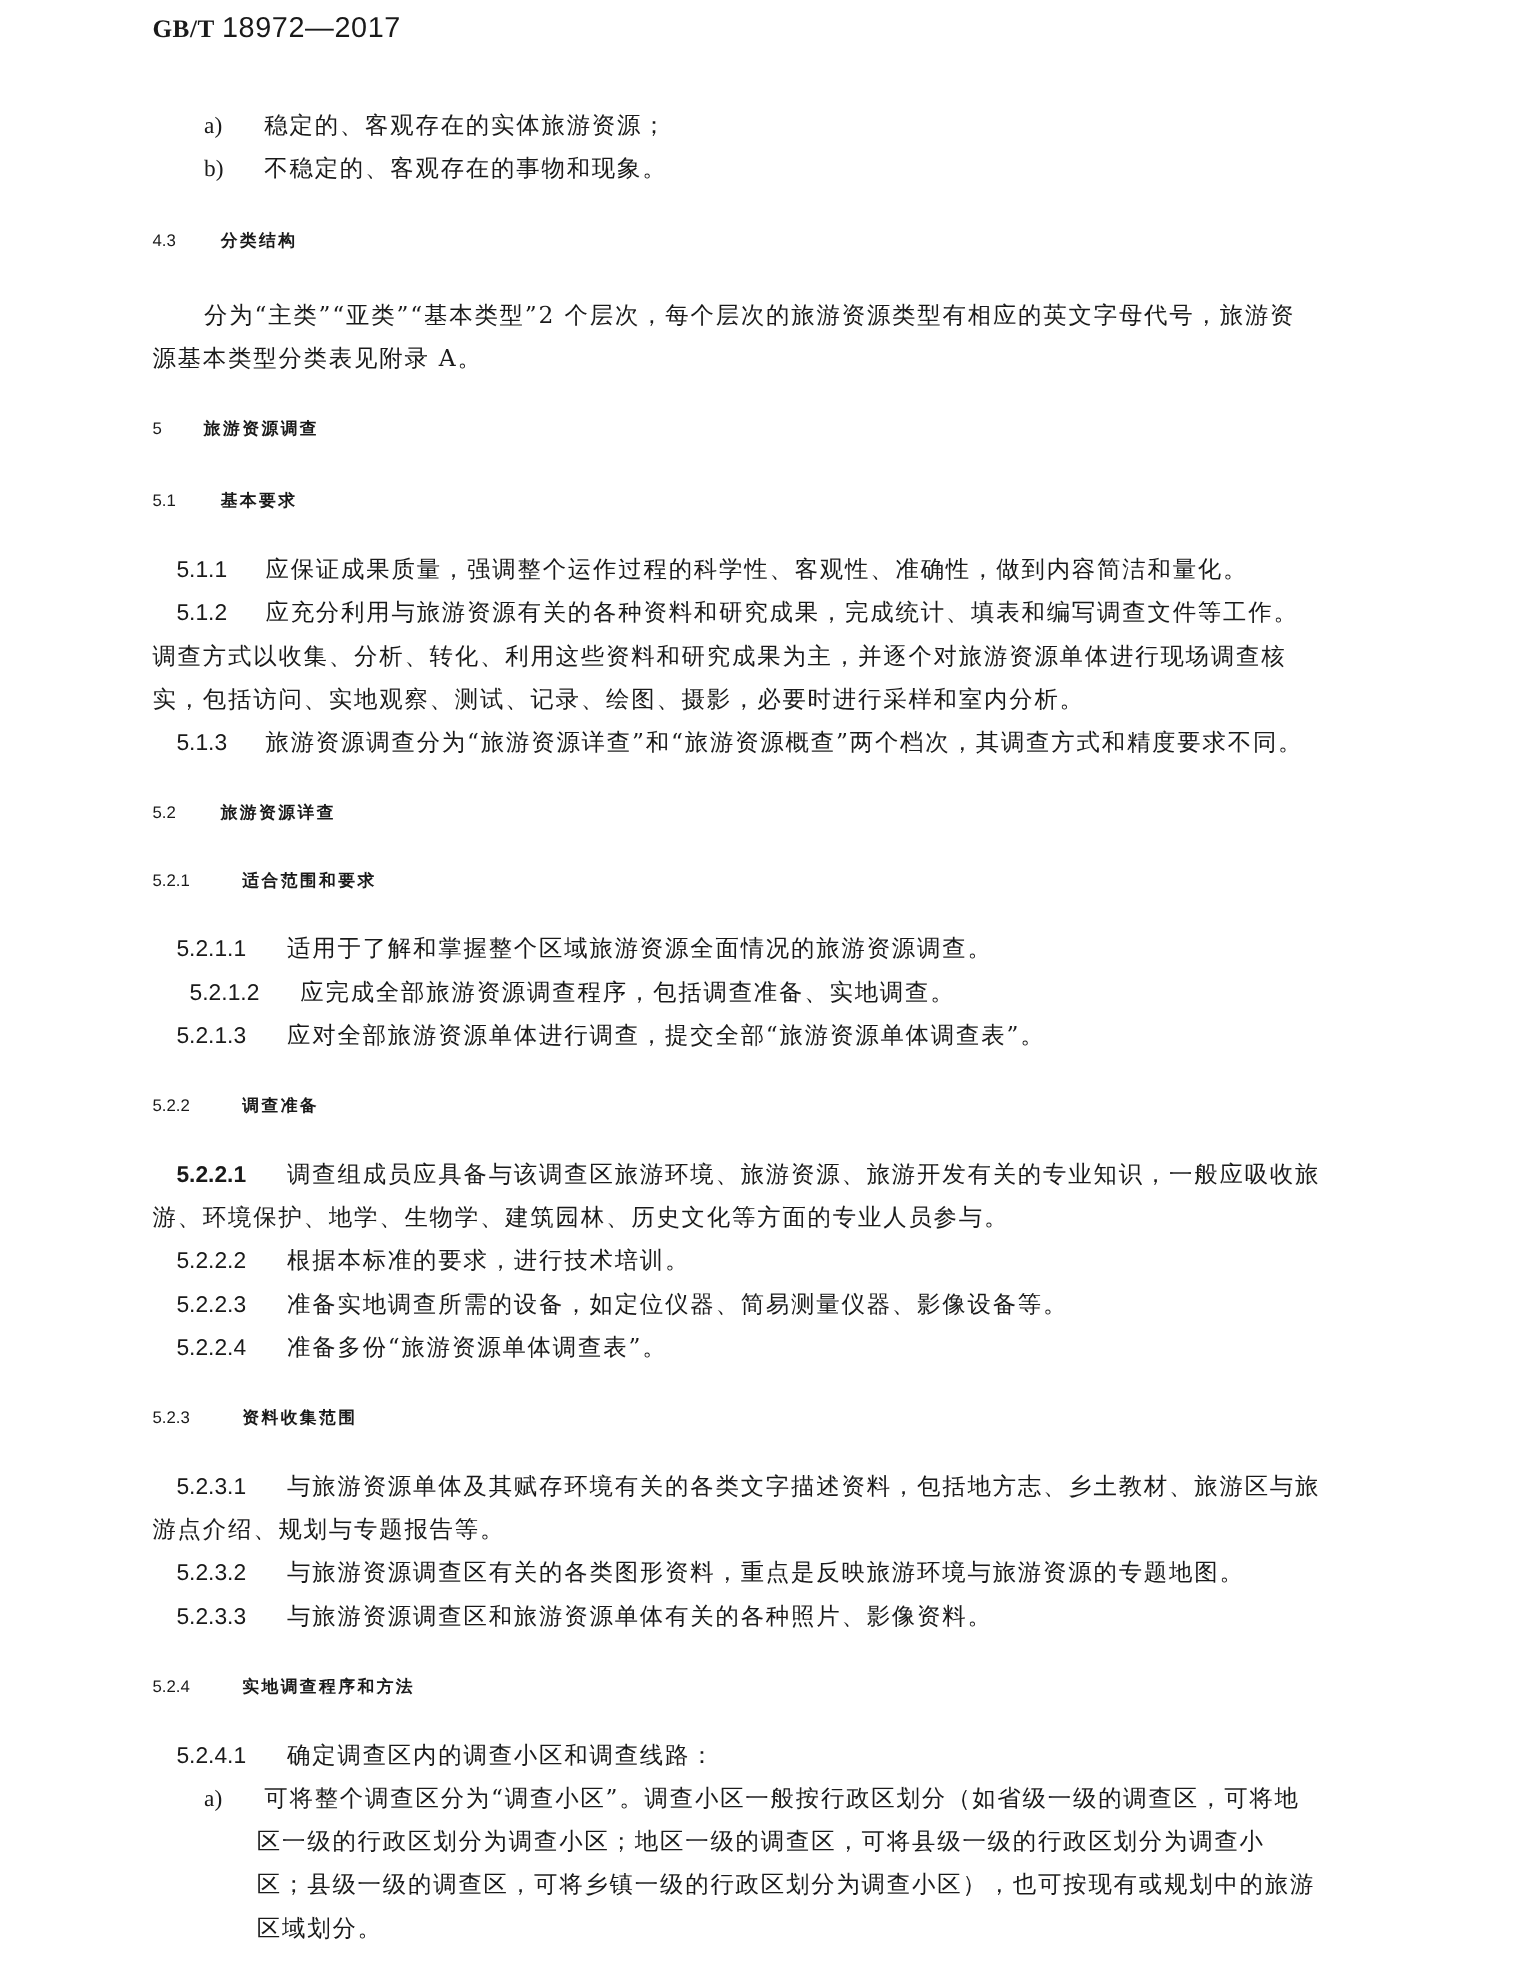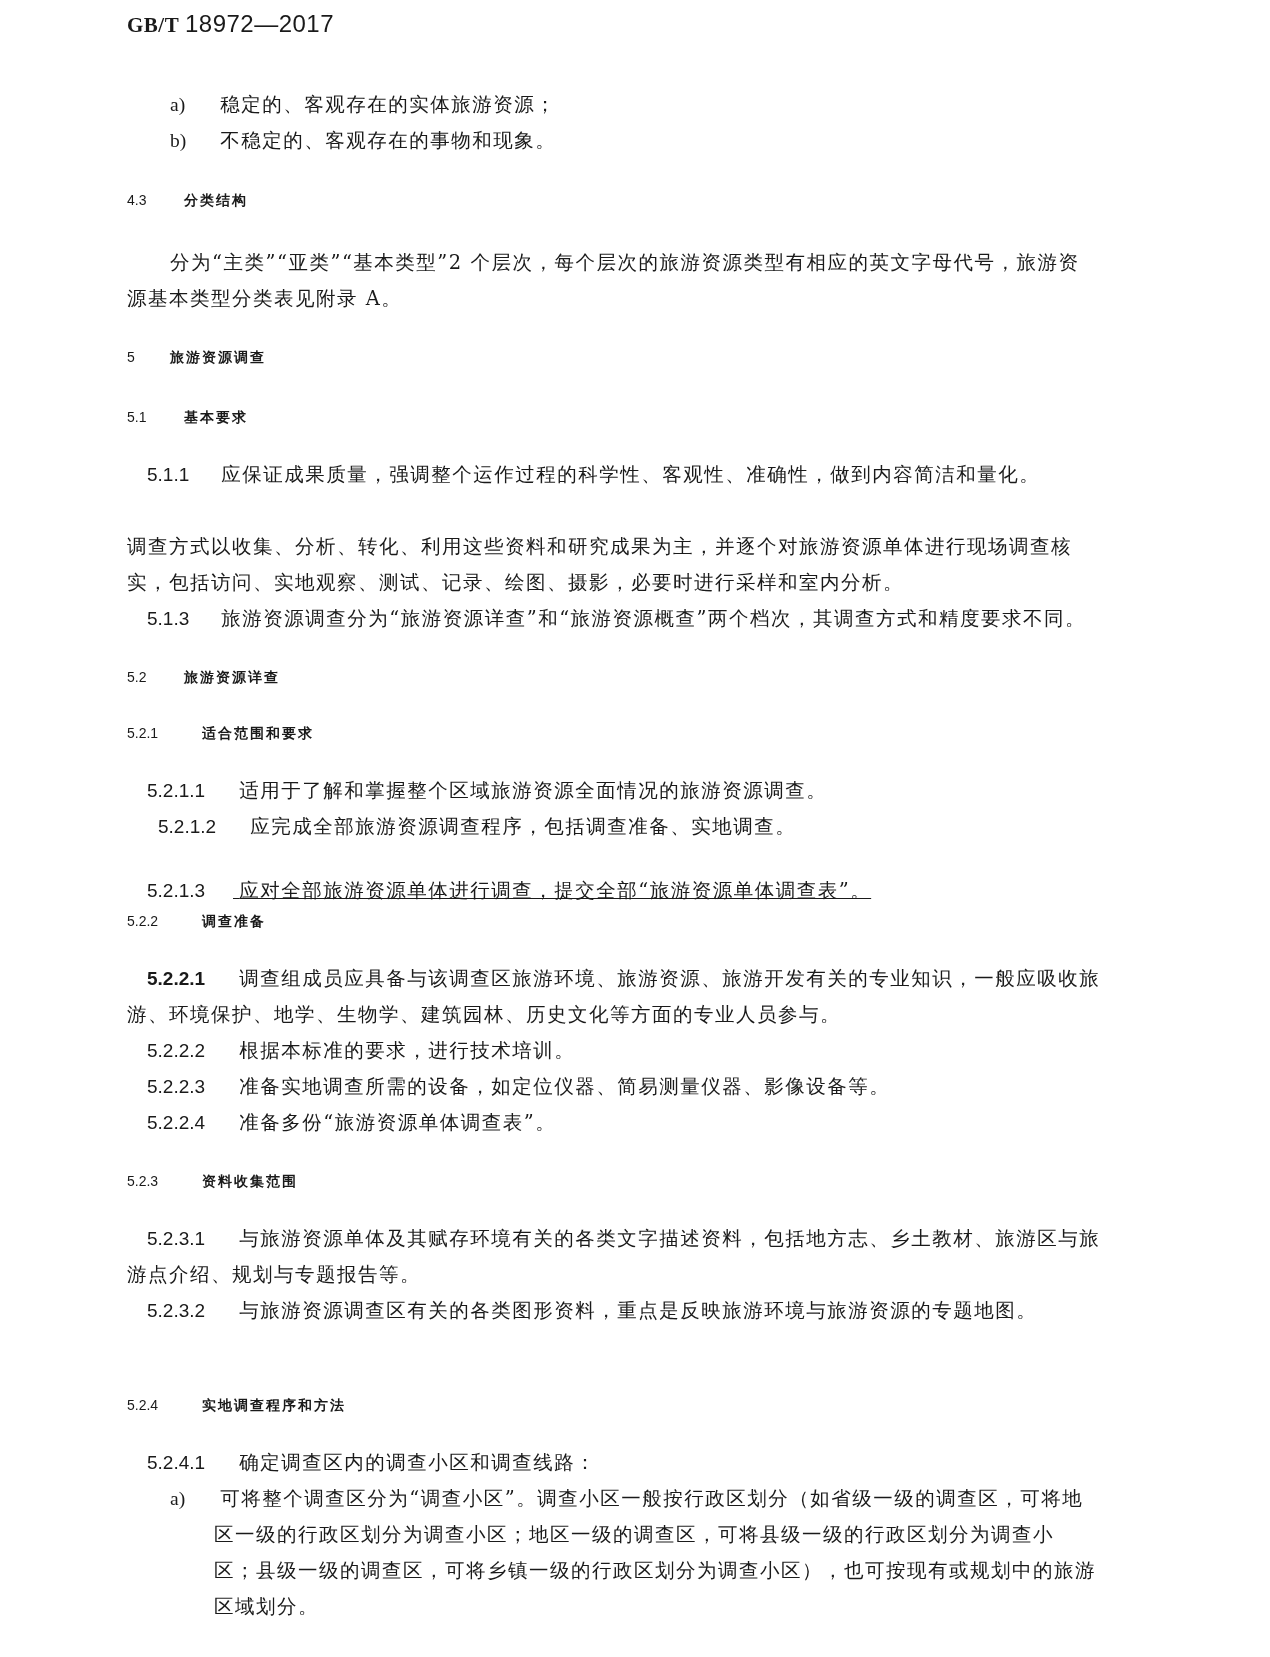--- a/index.html
+++ b/index.html
@@ -98,20 +98,24 @@
   <div class="line heading" style="left:127px; top:404px;">
     <span class="hnum" style="width:50px;">5.1</span>
     <span>基本要求</span>
   </div>
 
   <div class="line" style="left:127px; top:462px;">
     <span class="clause-num" style="width:68px;">5.1.1</span>
     <span class="text">应保证成果质量，强调整个运作过程的科学性、客观性、准确性，做到内容简洁和量化。</span>
   </div>
 
+  <div class="line" style="left:127px; top:498px;">
+    <span class="clause-num" style="width:68px;">5.1.2</span>
+    <span class="text">应充分利用与旅游资源有关的各种资料和研究成果，完成统计、填表和编写调查文件等工作。</span>
+  </div>
   <div class="line text" style="left:127px; top:534px;">调查方式以收集、分析、转化、利用这些资料和研究成果为主，并逐个对旅游资源单体进行现场调查核</div>
   <div class="line text" style="left:127px; top:570px;">实，包括访问、实地观察、测试、记录、绘图、摄影，必要时进行采样和室内分析。</div>
 
   <div class="line" style="left:127px; top:606px;">
     <span class="clause-num" style="width:68px;">5.1.3</span>
     <span class="text">旅游资源调查分为“旅游资源详查”和“旅游资源概查”两个档次，其调查方式和精度要求不同。</span>
   </div>
 
   <div class="line heading" style="left:127px; top:664px;">
     <span class="hnum" style="width:50px;">5.2</span>
@@ -124,21 +128,21 @@
   </div>
 
   <div class="line" style="left:127px; top:778px;">
     <span class="clause-num" style="width:86px;">5.2.1.1</span>
     <span class="text">适用于了解和掌握整个区域旅游资源全面情况的旅游资源调查。</span>
   </div>
   <div class="line" style="left:138px; top:814px;">
     <span class="clause-num" style="width:86px;">5.2.1.2</span>
     <span class="text">应完成全部旅游资源调查程序，包括调查准备、实地调查。</span>
   </div>
-  <div class="line" style="left:127px; top:878px;text-decoration:underline;">
+  <div class="line" style="left:127px; top:850px;">
     <span class="clause-num" style="width:86px;">5.2.1.3</span>
     <span class="text">应对全部旅游资源单体进行调查，提交全部“旅游资源单体调查表”。</span>
   </div>
 
   <div class="line heading" style="left:127px; top:908px;">
     <span class="hnum" style="width:68px;">5.2.2</span>
     <span>调查准备</span>
   </div>
 
   <div class="line" style="left:127px; top:966px;">
@@ -171,20 +175,24 @@
     <span class="clause-num" style="width:86px;">5.2.3.1</span>
     <span class="text">与旅游资源单体及其赋存环境有关的各类文字描述资料，包括地方志、乡土教材、旅游区与旅</span>
   </div>
   <div class="line text" style="left:127px; top:1262px;">游点介绍、规划与专题报告等。</div>
 
   <div class="line" style="left:127px; top:1298px;">
     <span class="clause-num" style="width:86px;">5.2.3.2</span>
     <span class="text">与旅游资源调查区有关的各类图形资料，重点是反映旅游环境与旅游资源的专题地图。</span>
   </div>
 
+  <div class="line" style="left:127px; top:1334px;">
+    <span class="clause-num" style="width:86px;">5.2.3.3</span>
+    <span class="text">与旅游资源调查区和旅游资源单体有关的各种照片、影像资料。</span>
+  </div>
 
   <div class="line heading" style="left:127px; top:1392px;">
     <span class="hnum" style="width:68px;">5.2.4</span>
     <span>实地调查程序和方法</span>
   </div>
 
   <div class="line" style="left:127px; top:1450px;">
     <span class="clause-num" style="width:86px;">5.2.4.1</span>
     <span class="text">确定调查区内的调查小区和调查线路：</span>
   </div>

